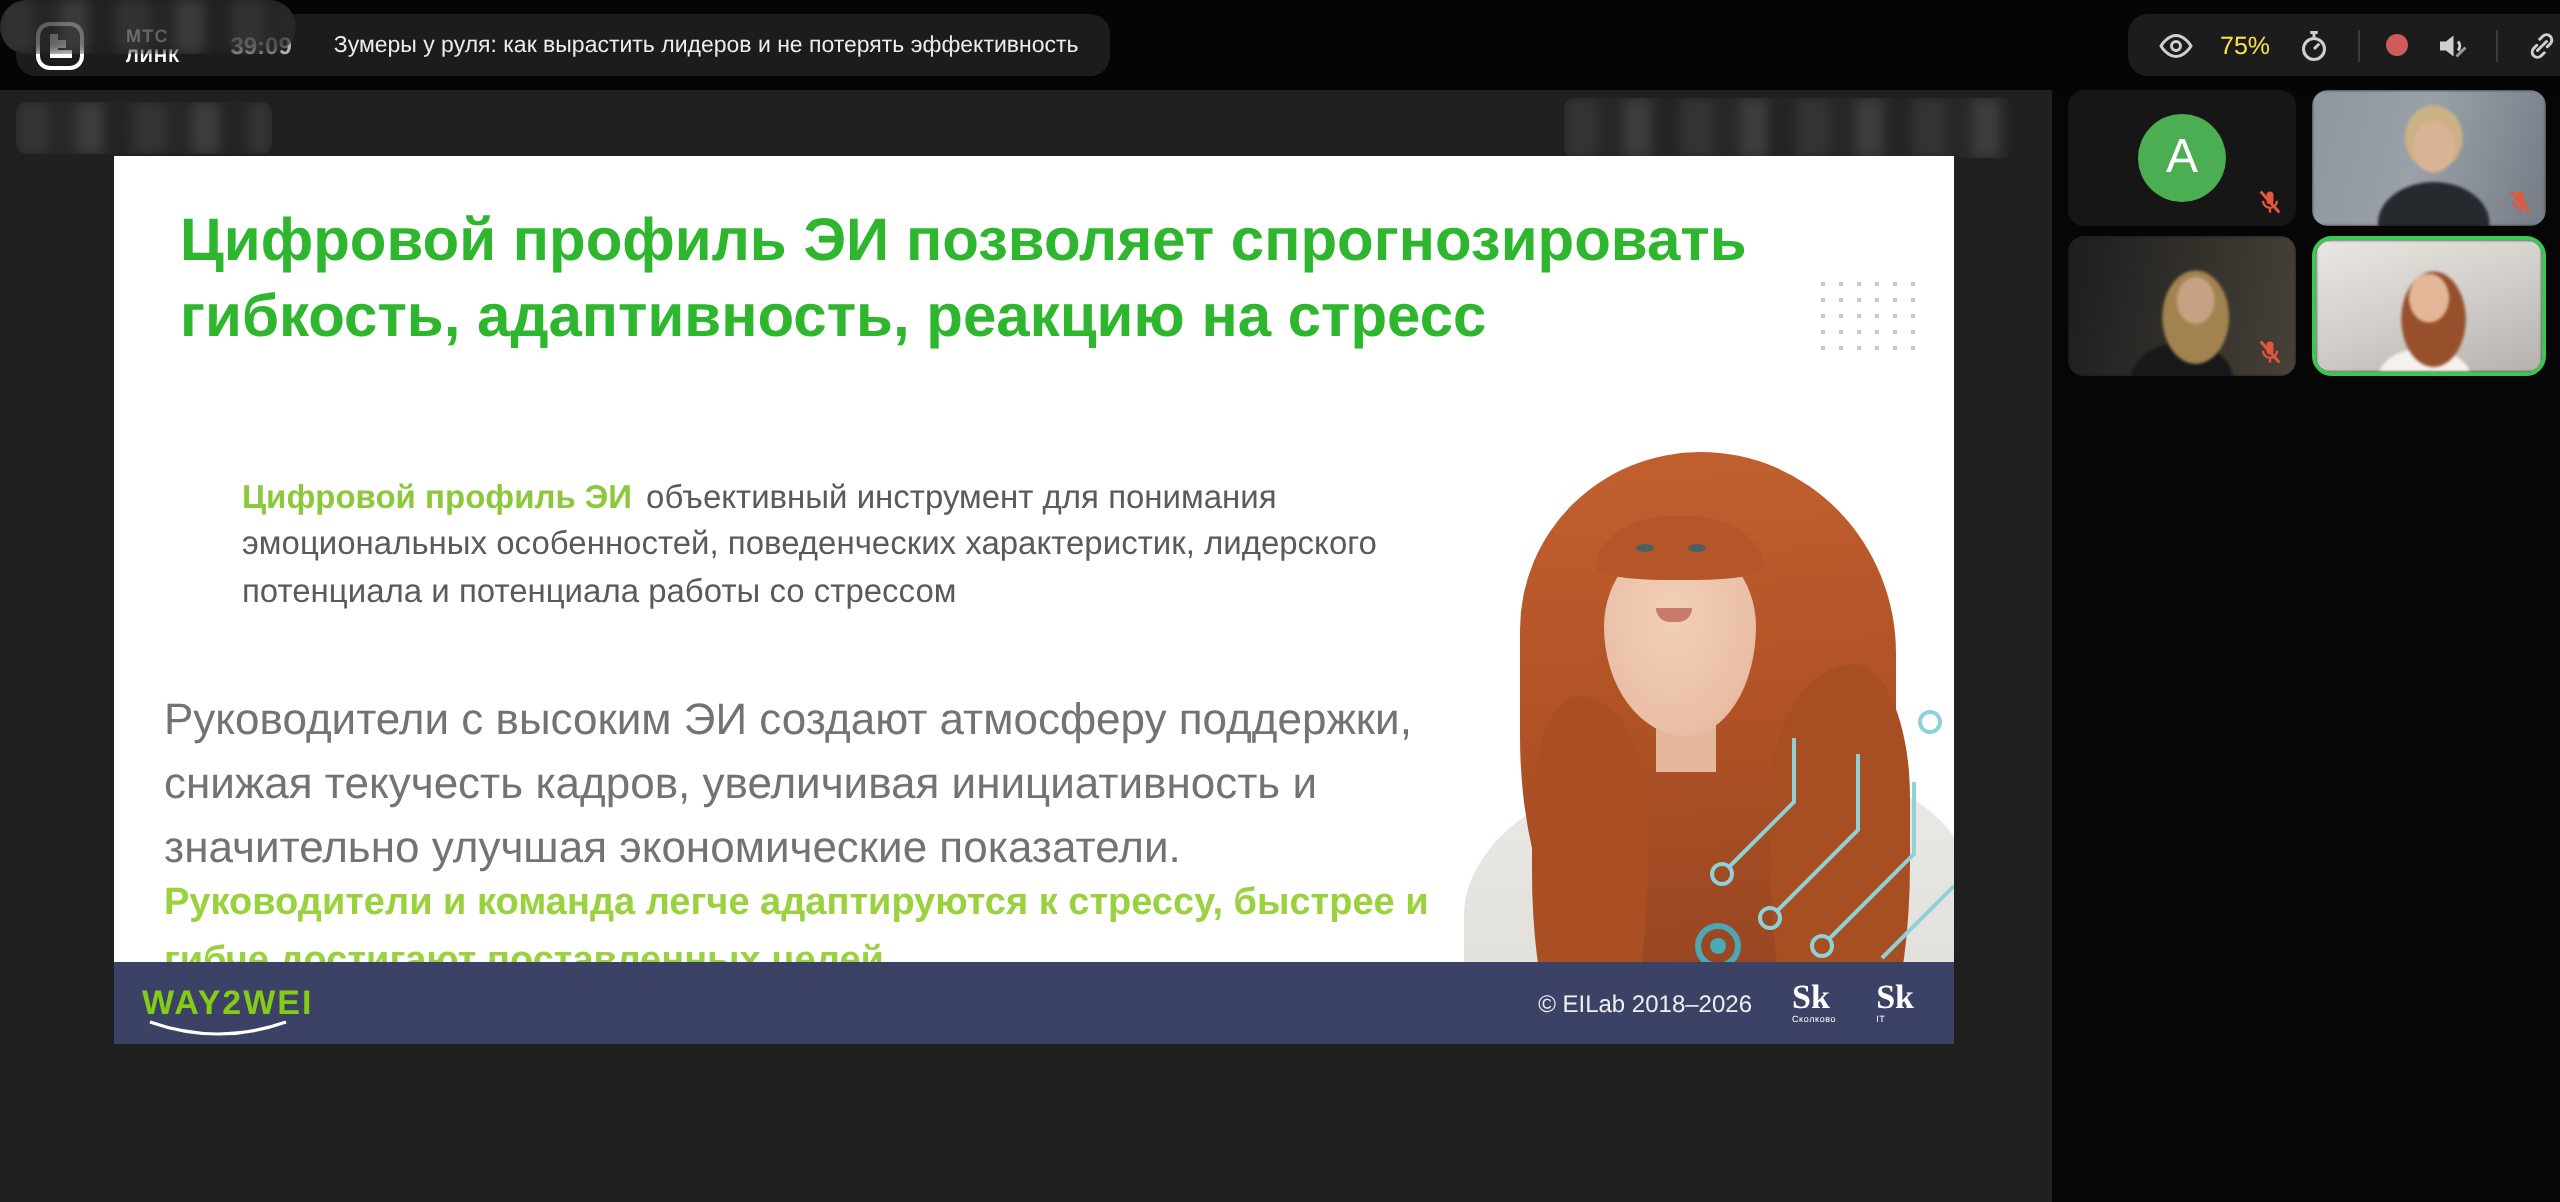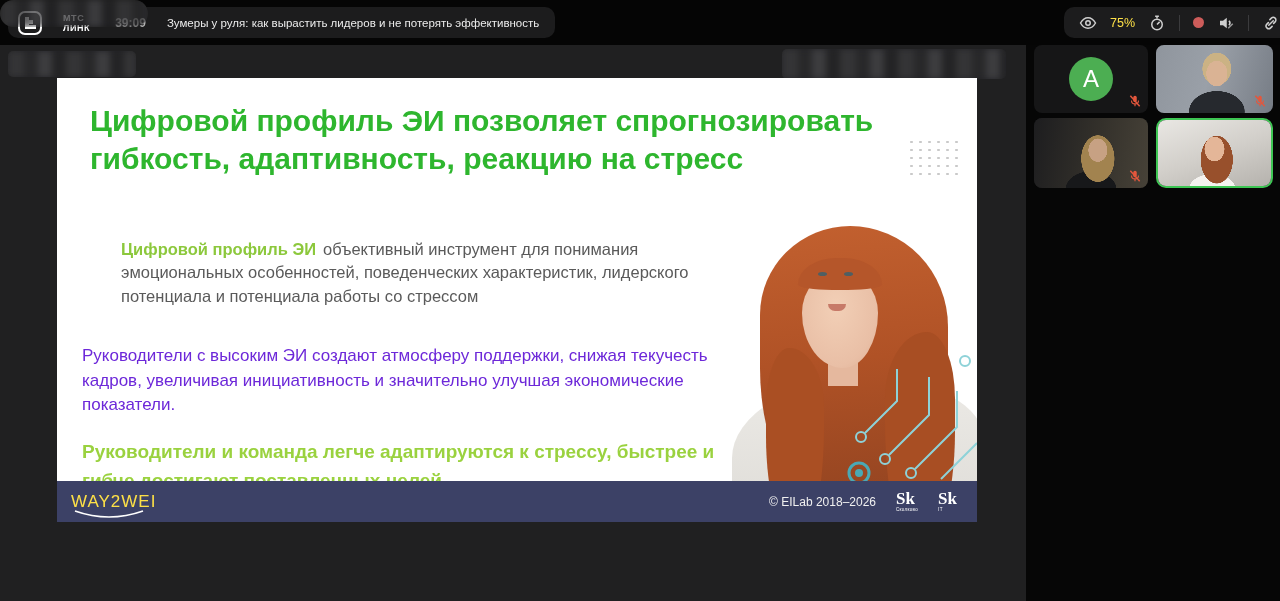--- a/index.html
+++ b/index.html
@@ -34,21 +34,21 @@
   .blur-b { position:absolute; left:782px; top:4px; width:224px; height:30px; border-radius:5px; overflow:hidden; background:#242426; }
 
   
   .slide { position:absolute; left:57px; top:33px; width:920px; height:444px; background:#fff; overflow:hidden; }
   .slide h1 { position:absolute; left:33px; top:24px; width:880px; font-size:30px; line-height:1.26; font-weight:bold; color:#2eb62e; }
   .dotgrid { position:absolute; right:14px; top:60px; width:56px; height:40px;
       background-image:radial-gradient(circle, #c9c9c9 1.1px, rgba(0,0,0,0) 1.2px);
       background-size:9px 8px; }
   .p1 { position:absolute; left:40px; top:160px; width:608px; font-size:16.5px; line-height:1.42; color:#5a5a5a;margin-left:24px; }
   .p1 .lead { color:#8cc83c; font-weight:bold; padding-right:7px; }
-  .p2 { position:absolute; left:25px; top:266px; width:660px; font-size:17px; line-height:1.45; color:#6d28d9; }
+  .p2 { position:absolute; left:25px; top:266px; width:660px; font-size:22px; line-height:1.45; color:#737373; }
   .p3 { position:absolute; left:25px; top:360px; width:660px; font-size:19px; line-height:1.5; font-weight:bold; color:#9ad23f; }
   .p3 .dark-dot { color:#2b2b2b; }
   .cutline { position:absolute; left:30px; top:478px; width:640px; height:2px;
       background:repeating-linear-gradient(90deg, rgba(85,85,95,.55) 0 13px, rgba(0,0,0,0) 13px 150px); }
 
   
   .photo { position:absolute; left:683px; top:150px; width:237px; height:332px; }
   .photo > div { position:absolute; }
   .ph-sweater { left:-8px; top:150px; width:252px; height:182px; background:linear-gradient(180deg,#eceae6,#dbd9d4); border-radius:55% 45% 0 0 / 80px 62px 0 0; }
   .ph-hair { left:20px; top:-2px; width:188px; height:296px; background:linear-gradient(175deg,#c2602f 0%,#b05226 45%,#8f4220 100%); border-radius:48% 52% 44% 46% / 30% 34% 56% 52%; }
@@ -57,21 +57,21 @@
   .ph-neck { left:88px; top:128px; width:30px; height:30px; background:#e5b89e; }
   .ph-face { left:62px; top:42px; width:76px; height:98px; background:radial-gradient(ellipse at 45% 38%, #f2cfb6 0%, #e9bfa6 68%, #dcab90 100%); border-radius:50% 50% 46% 54% / 44% 44% 56% 56%; }
   .ph-fringe { left:58px; top:30px; width:84px; height:32px; background:#b5562a; border-radius:50% 50% 45% 45% / 90% 90% 20% 20%; }
   .ph-eye { width:9px; height:4px; background:#4e5f63; border-radius:50%; top:44px; }
   .ph-eye.le { left:78px; } .ph-eye.re { left:104px; }
   .ph-mouth { left:88px; top:76px; width:18px; height:7px; background:#c77a68; border-radius:0 0 9px 9px; }
   .circuit { position:absolute; right:0; bottom:41px; }
 
   
   .sfooter { position:absolute; left:0; bottom:0; width:920px; height:41px; background:#3c4166; display:flex; align-items:center; padding:0 20px 0 14px; }
-  .w2w { position:relative; color:#fde047; font-size:17px; letter-spacing:1px; font-weight:normal; line-height:1; }
+  .w2w { position:relative; color:#84cc16; font-size:17px; letter-spacing:1px; font-weight:bold; line-height:1; }
   .w2w svg { position:absolute; left:2px; top:16px; }
   .copyright { margin-left:auto; color:#f0f0f0; font-size:12px; }
   .sk { margin-left:20px; color:#fff; line-height:1; }
   .sk .sk-big { font-size:17px; font-weight:bold; font-family:"Liberation Serif", serif; }
   .sk .sk-sub { font-size:4.5px; letter-spacing:.3px; margin-top:1px; }
 
   
   .sidebar { position:absolute; left:1026px; top:45px; width:254px; height:556px; background:#060606; }
   .tile { position:absolute; border-radius:8px; overflow:hidden; background:#161617; }
   .tile .vid { position:absolute; inset:0; filter:blur(.7px); }

